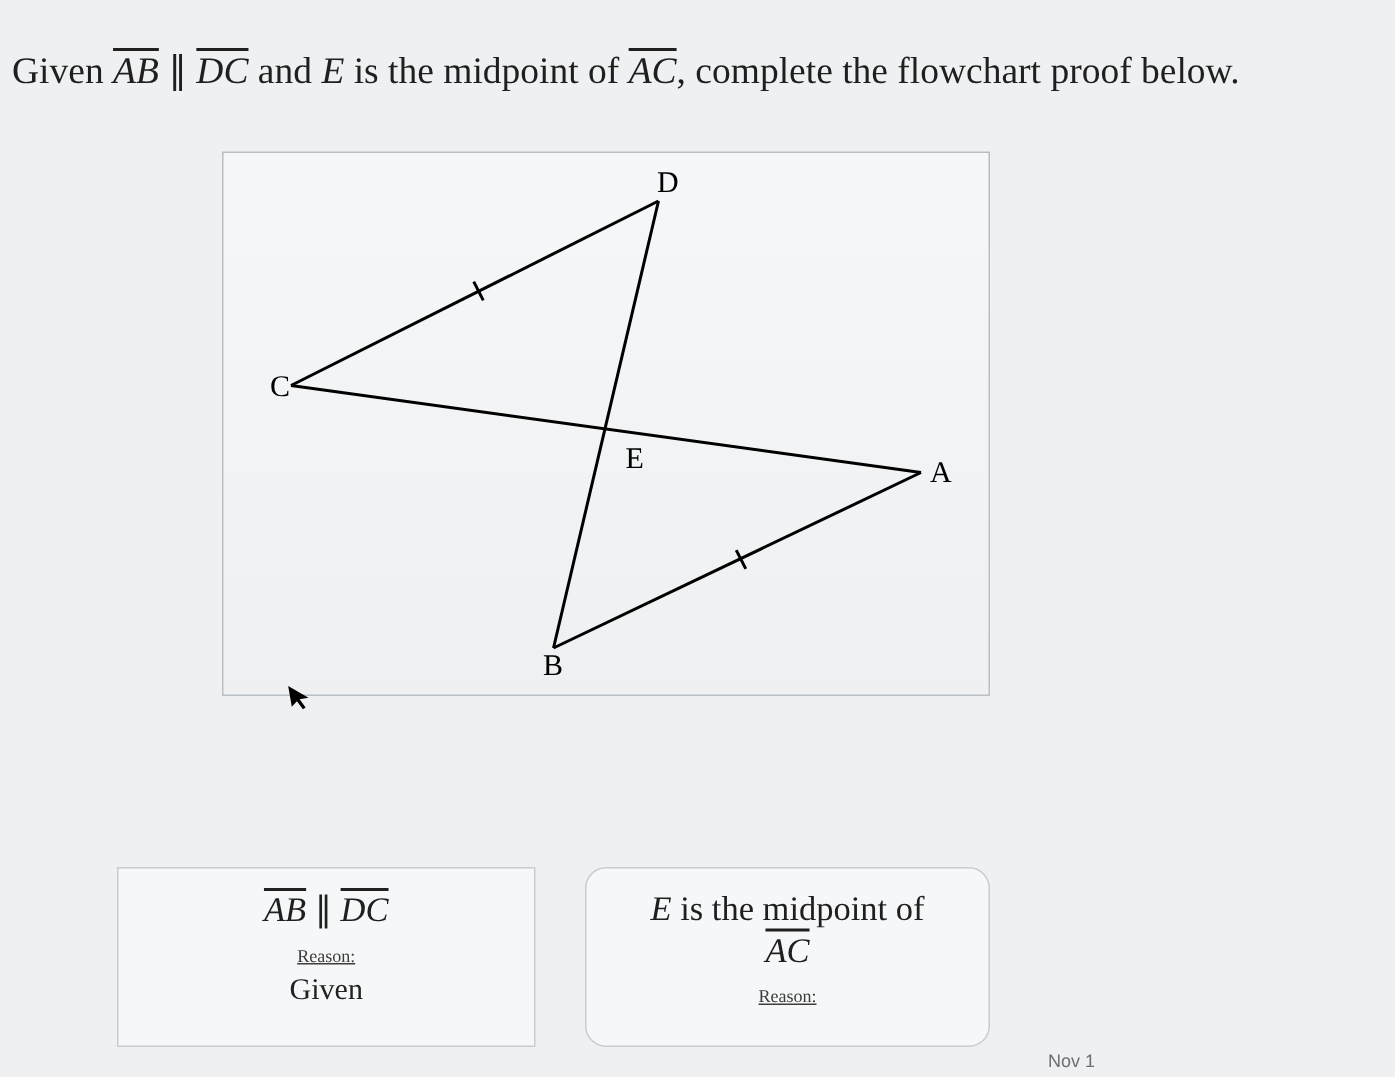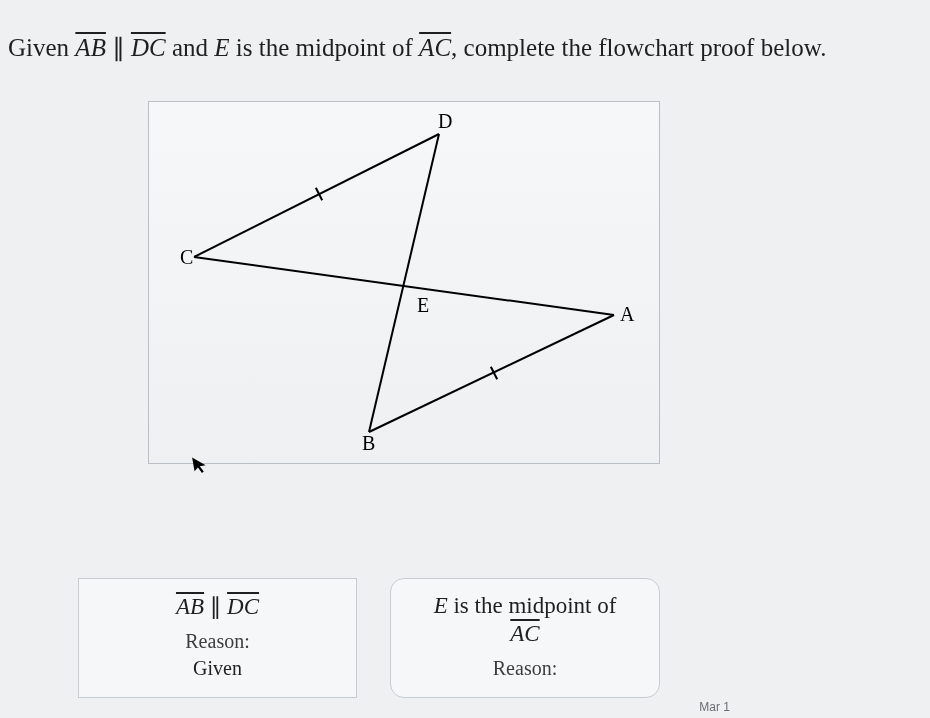--- a/index.html
+++ b/index.html
@@ -60,23 +60,24 @@
     background: #f6f7f8;
     text-align:center;
   }
   .card .title-line {
     font-size: 23px;
     margin-top: 14px;
   }
   .card .over { text-decoration: overline; }
   .card .it { font-style: italic; }
   .card .reason-label {
-    font-size: 20px;
+    font-size: 12px;
     color: #3d3d3d;
     margin-top: 10px;
+    text-decoration: underline;
   }
   .card .reason-text {
     font-size: 20px;
     color: #222;
     margin-top: 4px;
   }
 
   .card-left {
     left: 78px;
     top: 578px;
@@ -156,15 +157,15 @@
   <div class="card card-right">
     <div class="title-line">
       <span class="it">E</span><span> is the midpoint of</span>
     </div>
     <div class="title-line" style="margin-top:2px;">
       <span class="over it">AC</span>
     </div>
     <div class="reason-label">Reason:</div>
   </div>
 
-  <div class="footer-right">Mar 1</div>
+  <div class="footer-right">Nov 1</div>
 
 </div>
 
 </body></html>

